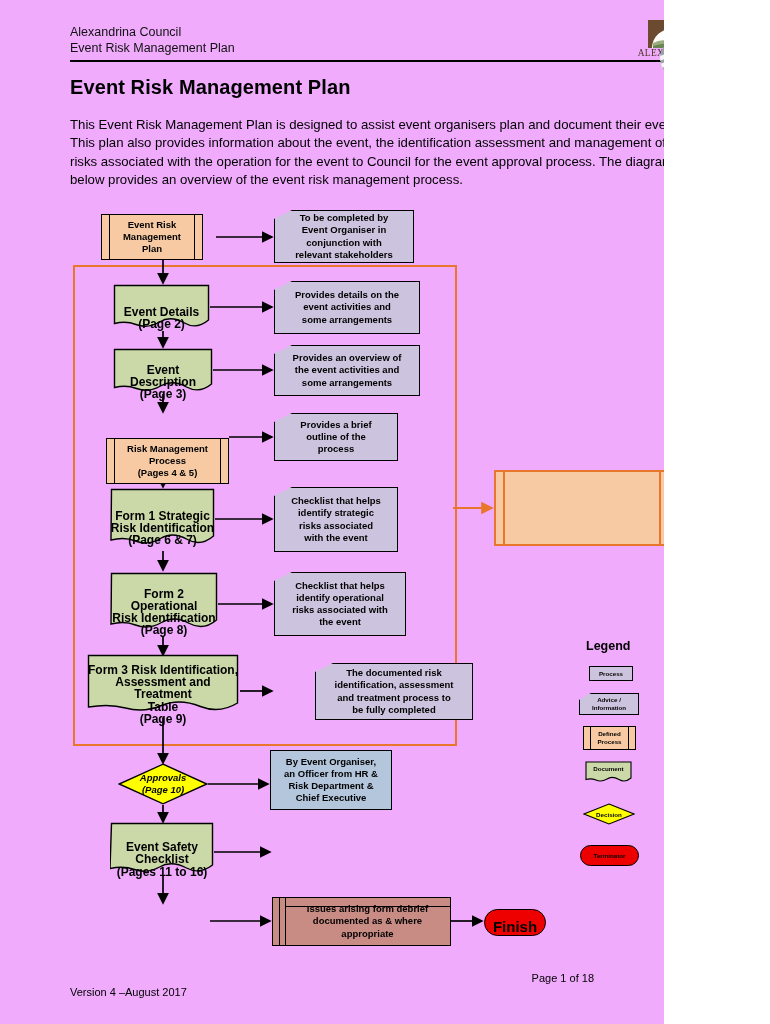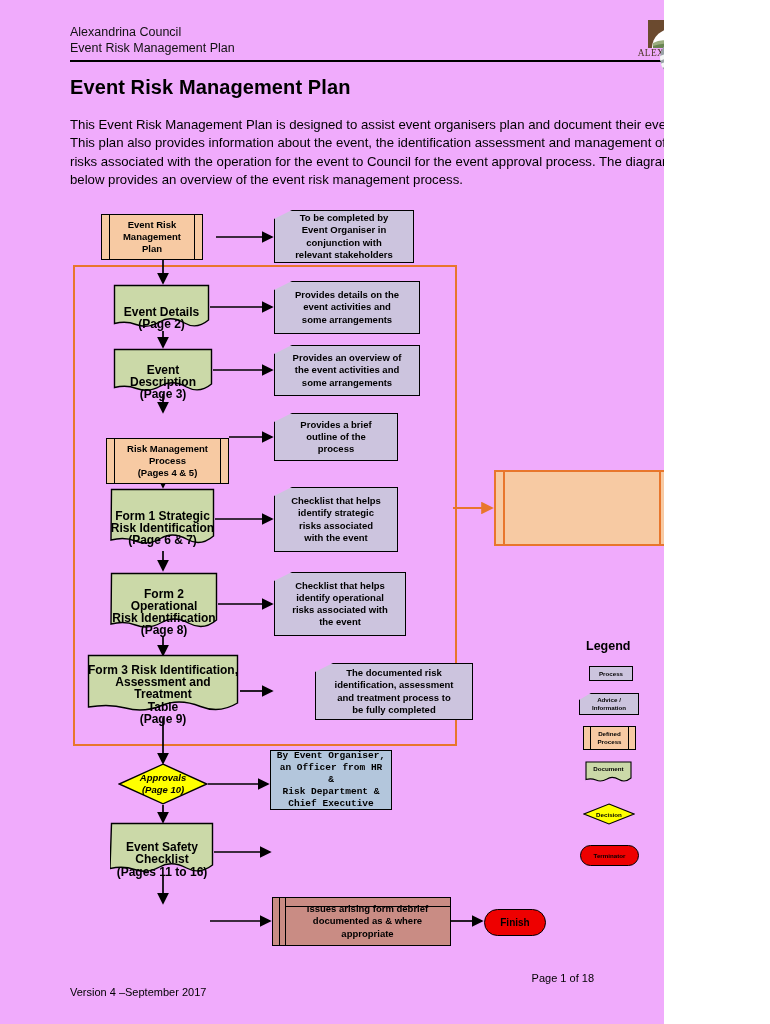--- a/index.html
+++ b/index.html
@@ -174,22 +174,22 @@
     font-size: 9.5px; font-weight: bold; line-height: 12px;
     text-align:center;
   }
 
   
   .n-term {
     position: absolute;
     background: #ee0000;
     border: 1.4px solid #000;
     border-radius: 999px;
-    display:flex; align-items:center; justify-content:center;
-    font-size: 10px; font-weight: bold; color: #000;
+    display:flex; align-items:flex-end; justify-content:center;
+    font-size: 15px; font-weight: bold; color: #000;
   }
 
   
   .group-frame {
     position: absolute;
     border: 2.2px solid #e8762c;
     background: transparent;
   }
 
   
@@ -465,21 +465,21 @@
 
     <div class="n-decision-wrap" style="left:118px; top:763px; width:90px; height:42px;">
       <svg width="90" height="42" viewBox="0 0 90 42">
         <path d="M45,1.2 L88.8,21 L45,40.8 L1.2,21 Z" fill="#ffff00" stroke="#000" stroke-width="1.4"></path>
       </svg>
       <div class="dec-text">
         <span style="white-space:pre-line;">Approvals
 (Page 10)</span>
       </div>
     </div>
-    <div class="node n-process" style="left:270px; top:750px; width:122px; height:60px;font-family:Liberation Mono, monospace;">
+    <div class="node n-process" style="left:270px; top:750px; width:122px; height:60px;">
       <span class="txt" style="white-space:pre-line;">By Event Organiser,
 an Officer from HR &amp;
 Risk Department &amp;
 Chief Executive</span>
     </div>
 
     <div class="n-doc-wrap" style="left:110px; top:822px; width:104px; height:55px;">
       <svg width="104" height="55" viewBox="0 0 104 55">
         <path d="M1.5,1.5 H102.5 V43 q-13,10 -26,3 q-15,-8 -27,-1 q-13,7 -25,2.5 q-11,-4 -24.5,-1 Z" fill="#cbd9a8" stroke="#000" stroke-width="1.4"></path>
       </svg>
@@ -531,15 +531,15 @@
       <path d="M26,1 L51,11 L26,21 L1,11 Z" fill="#ffff00" stroke="#000" stroke-width="1.1"></path>
     </svg>
     <div class="t">Decision</div>
   </div>
 
   <div class="lg-term" style="left:580px; top:845px; width:57px; height:19px;">
     <span>Terminator</span>
   </div>
 
   <div class="pagenum">Page 1 of 18</div>
-  <div class="version">Version 4 –September 2017</div>
+  <div class="version">Version 4 –August 2017</div>
 
 </div>
 
 </body></html>

